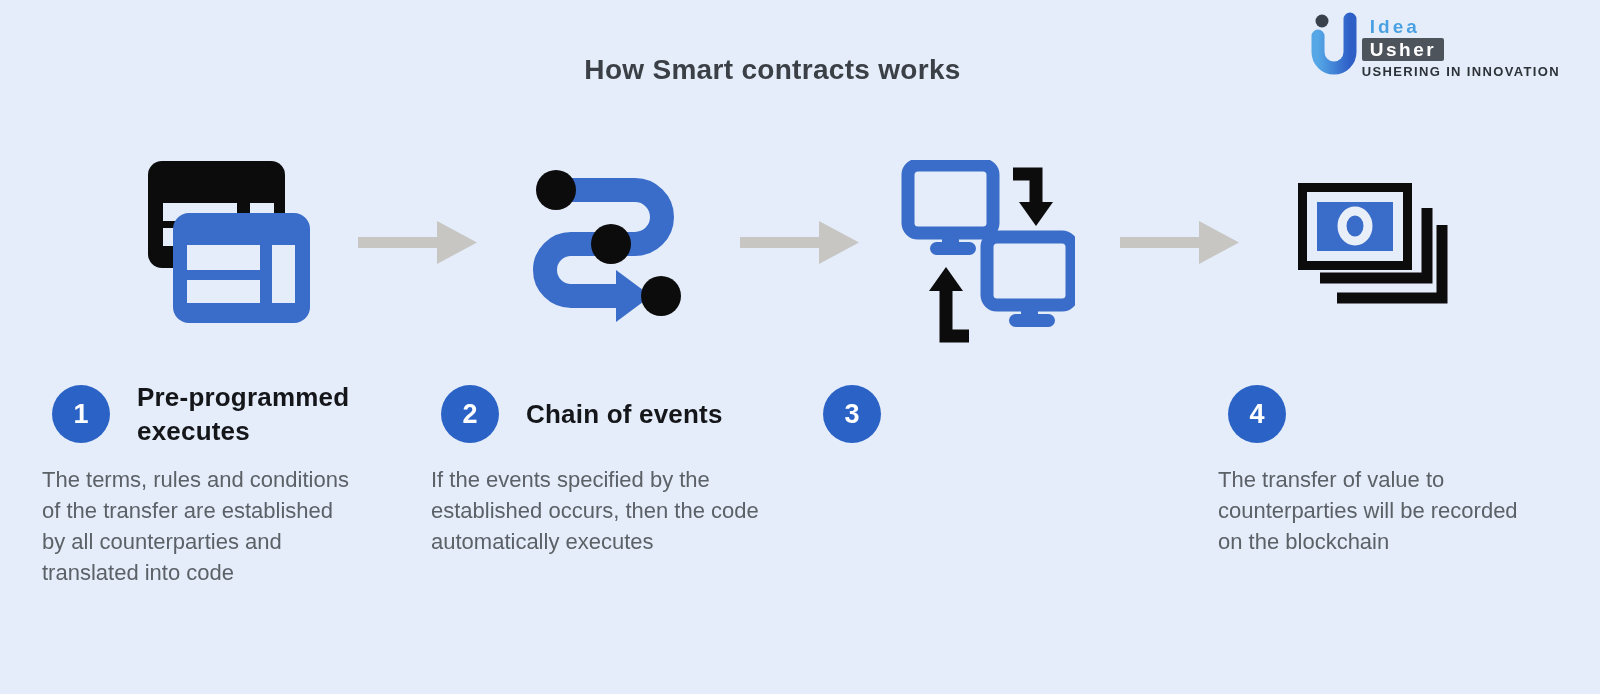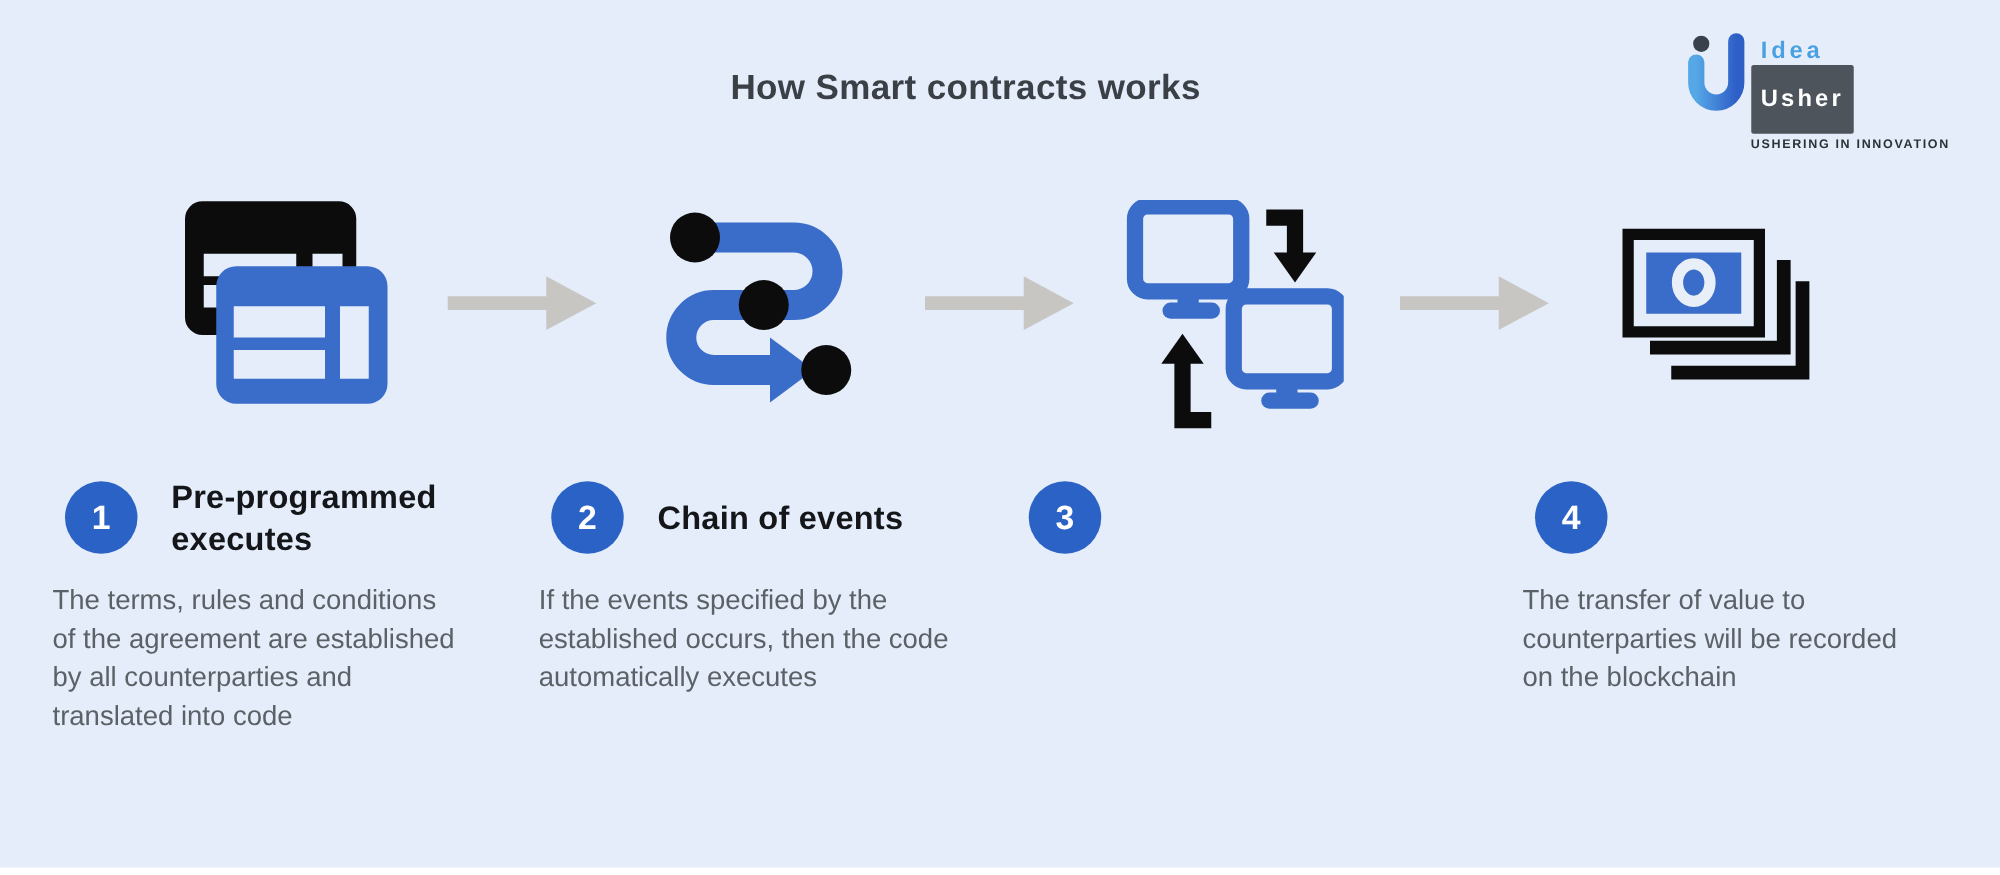--- a/index.html
+++ b/index.html
@@ -7,25 +7,25 @@
     position:relative; width:1600px; height:700px;
     background:#e4edf9; overflow:hidden;
     font-family:"Liberation Sans", sans-serif;
   }
   .main-title {
     position:absolute; top:54px; left:0; width:1545px; margin:0;
     text-align:center; font-size:28px; font-weight:bold;
     color:#3b3f46; letter-spacing:0.3px;
   }
   
-  .logo { position:absolute; top:26px; right:40px; display:flex; align-items:flex-start; gap:3px; }
+  .logo { position:absolute; top:12px; right:40px; display:flex; align-items:flex-start; gap:3px; }
   .logo-text { display:flex; flex-direction:column; align-items:flex-start; padding-top:5px; }
   .logo-idea { font-size:19px; font-weight:bold; color:#4aa0e2; letter-spacing:3px; line-height:19px; margin-left:8px; text-shadow:0 0 1px #fff; }
-  .logo-usher { margin-top:2px; background:#4e545b; color:#ffffff; font-size:19px; font-weight:bold; letter-spacing:2.5px; line-height:21px; padding:17px 8px; border-radius:2px; }
-  .logo-tagline { font-size:10px; font-weight:bold; color:#2c3238; letter-spacing:1.35px; margin-top:3px; white-space:nowrap; }
+  .logo-usher { margin-top:2px; background:#4e545b; color:#ffffff; font-size:19px; font-weight:bold; letter-spacing:2.5px; line-height:21px; padding:1px 8px; border-radius:2px; }
+  .logo-tagline { font-size:13px; font-weight:bold; color:#2c3238; letter-spacing:1.35px; margin-top:3px; white-space:nowrap; }
   
   .abs { position:absolute; }
   
   .step { position:absolute; top:370px; width:382px; }
   .step-header { display:flex; align-items:center; height:88px; gap:27px; padding-left:10px; }
   .badge {
     flex:0 0 58px; width:58px; height:58px; border-radius:50%;
     background:#2b62c6; color:#ffffff; font-size:27px; font-weight:bold;
     display:flex; align-items:center; justify-content:center;
   }
@@ -130,21 +130,21 @@
     <polygon points="79,0 119,21.5 79,43" fill="#c7c6c3"></polygon>
   </svg>
 
   <div class="step" style="left:42px">
     <div class="step-header">
       <div class="badge">1</div>
       <div class="step-title">Pre-programmed
 executes</div>
     </div>
     <div class="step-desc">The terms, rules and conditions
-of the agreement are established
+of the transfer are established
 by all counterparties and
 translated into code</div>
   </div>
 
   <div class="step" style="left:431px">
     <div class="step-header">
       <div class="badge">2</div>
       <div class="step-title">Chain of events</div>
     </div>
     <div class="step-desc">If the events specified by the

